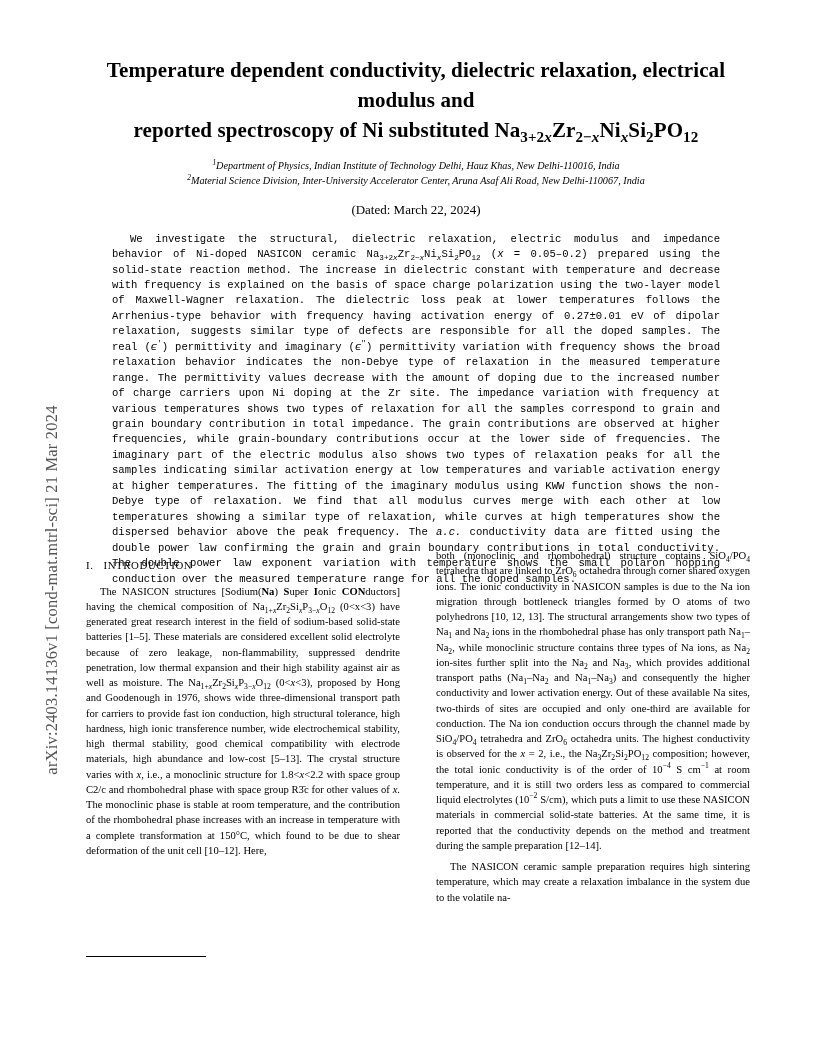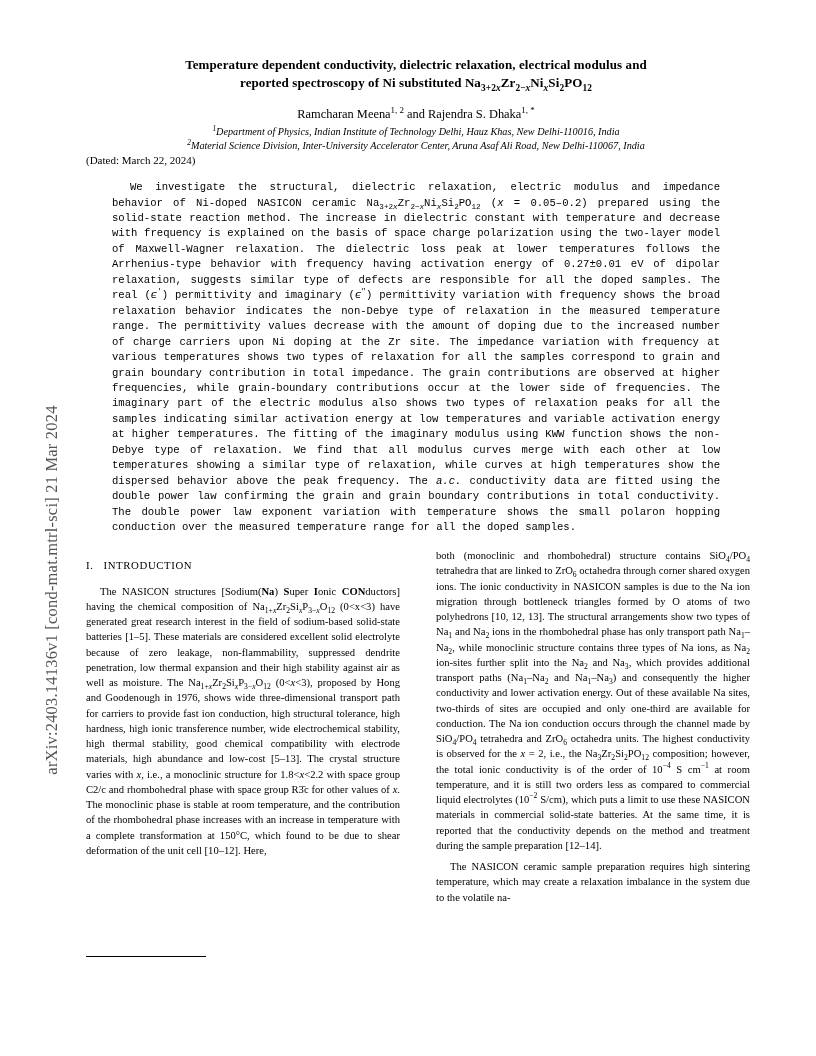--- a/index.html
+++ b/index.html
@@ -42,43 +42,43 @@
   .content {
     position: absolute;
     left: 86px;
     top: 56px;
     width: 660px;
   }
 
   .title {
     text-align: center;
     font-weight: bold;
-    font-size: 13px;
+    font-size: 21px;
     line-height: 1.42;
     margin: 0 0 14px 0;
     letter-spacing: 0.1px;
   }
 
   .authors {
     text-align: center;
     font-size: 12.4px;
     margin: 6px 0 3px 0;
   }
   .affil {
     text-align: center;
     font-size: 10.2px;
     font-style: italic;
     line-height: 1.38;
     margin: 0;
     font-family: Liberation Serif, serif;
   }
   .dated {
-    text-align: left;
-    font-size: 11px;
-    margin: 1px 0 14px 0;
+    text-align: center;
+    font-size: 13px;
+    margin: 14px 0 14px 0;
   }
 
   .abstract {
     font-size: 10.6px;
     line-height: 1.46;
     text-align: justify;
     margin: 0 26px 0 26px;
     text-indent: 18px;
     font-family: Liberation Mono, monospace;
   }
@@ -145,21 +145,20 @@
 
   <div class="arxiv-stamp">arXiv:2403.14136v1  [cond-mat.mtrl-sci]  21 Mar 2024</div>
 
   <div class="content">
 
     <div class="title">
       <span>Temperature dependent conductivity, dielectric relaxation, electrical modulus and</span><br>
       <span>reported spectroscopy of Ni substituted </span><span>Na<sub>3+2<span class="it">x</span></sub>Zr<sub>2−<span class="it">x</span></sub>Ni<sub><span class="it">x</span></sub>Si<sub>2</sub>PO<sub>12</sub></span>
     </div>
 
-    <div class="authors">Ramcharan Meena<sup>1, 2</sup> and Rajendra S. Dhaka<sup>1, *</sup></div>
 
     <div class="affil"><sup>1</sup>Department of Physics, Indian Institute of Technology Delhi, Hauz Khas, New Delhi-110016, India</div>
     <div class="affil"><sup>2</sup>Material Science Division, Inter-University Accelerator Center, Aruna Asaf Ali Road, New Delhi-110067, India</div>
 
     <div class="dated">(Dated: March 22, 2024)</div>
 
     <div class="abstract">
       We investigate the structural, dielectric relaxation, electric modulus and impedance behavior of Ni-doped NASICON ceramic Na<sub>3+2<span class="it">x</span></sub>Zr<sub>2−<span class="it">x</span></sub>Ni<sub><span class="it">x</span></sub>Si<sub>2</sub>PO<sub>12</sub> (<span class="it">x</span> = 0.05–0.2) prepared using the solid-state reaction method. The increase in dielectric constant with temperature and decrease with frequency is explained on the basis of space charge polarization using the two-layer model of Maxwell-Wagner relaxation. The dielectric loss peak at lower temperatures follows the Arrhenius-type behavior with frequency having activation energy of 0.27±0.01 eV of dipolar relaxation, suggests similar type of defects are responsible for all the doped samples. The real (<span class="it">ϵ</span><sup>′</sup>) permittivity and imaginary (<span class="it">ϵ</span><sup>″</sup>) permittivity variation with frequency shows the broad relaxation behavior indicates the non-Debye type of relaxation in the measured temperature range. The permittivity values decrease with the amount of doping due to the increased number of charge carriers upon Ni doping at the Zr site. The impedance variation with frequency at various temperatures shows two types of relaxation for all the samples correspond to grain and grain boundary contribution in total impedance. The grain contributions are observed at higher frequencies, while grain-boundary contributions occur at the lower side of frequencies. The imaginary part of the electric modulus also shows two types of relaxation peaks for all the samples indicating similar activation energy at low temperatures and variable activation energy at higher temperatures. The fitting of the imaginary modulus using KWW function shows the non-Debye type of relaxation. We find that all modulus curves merge with each other at low temperatures showing a similar type of relaxation, while curves at high temperatures show the dispersed behavior above the peak frequency. The <span class="it">a.c.</span> conductivity data are fitted using the double power law confirming the grain and grain boundary contributions in total conductivity. The double power law exponent variation with temperature shows the small polaron hopping conduction over the measured temperature range for all the doped samples.
     </div>
   </div>

